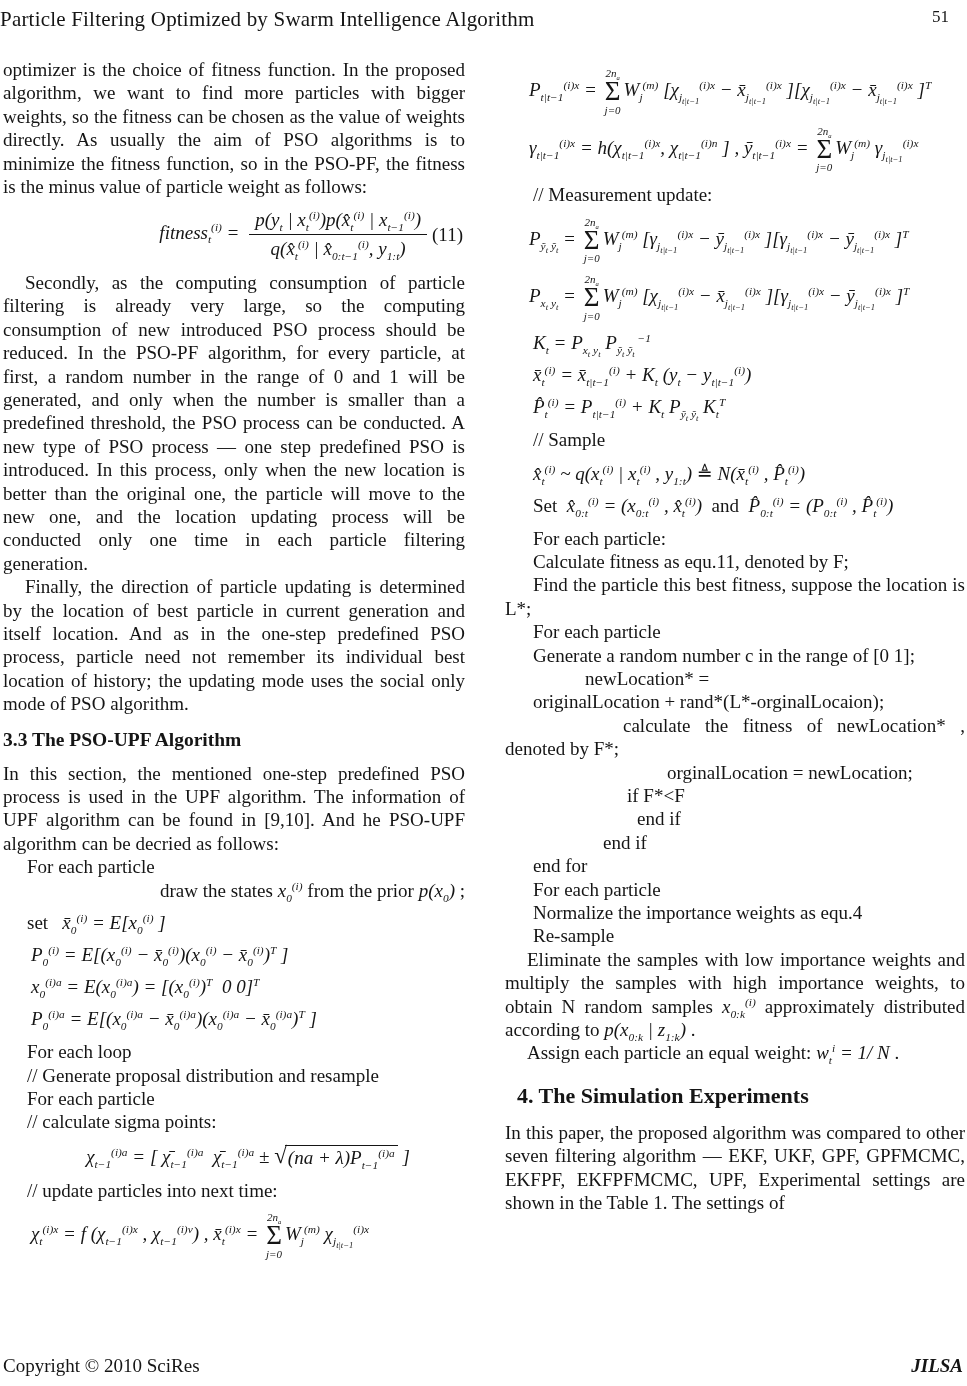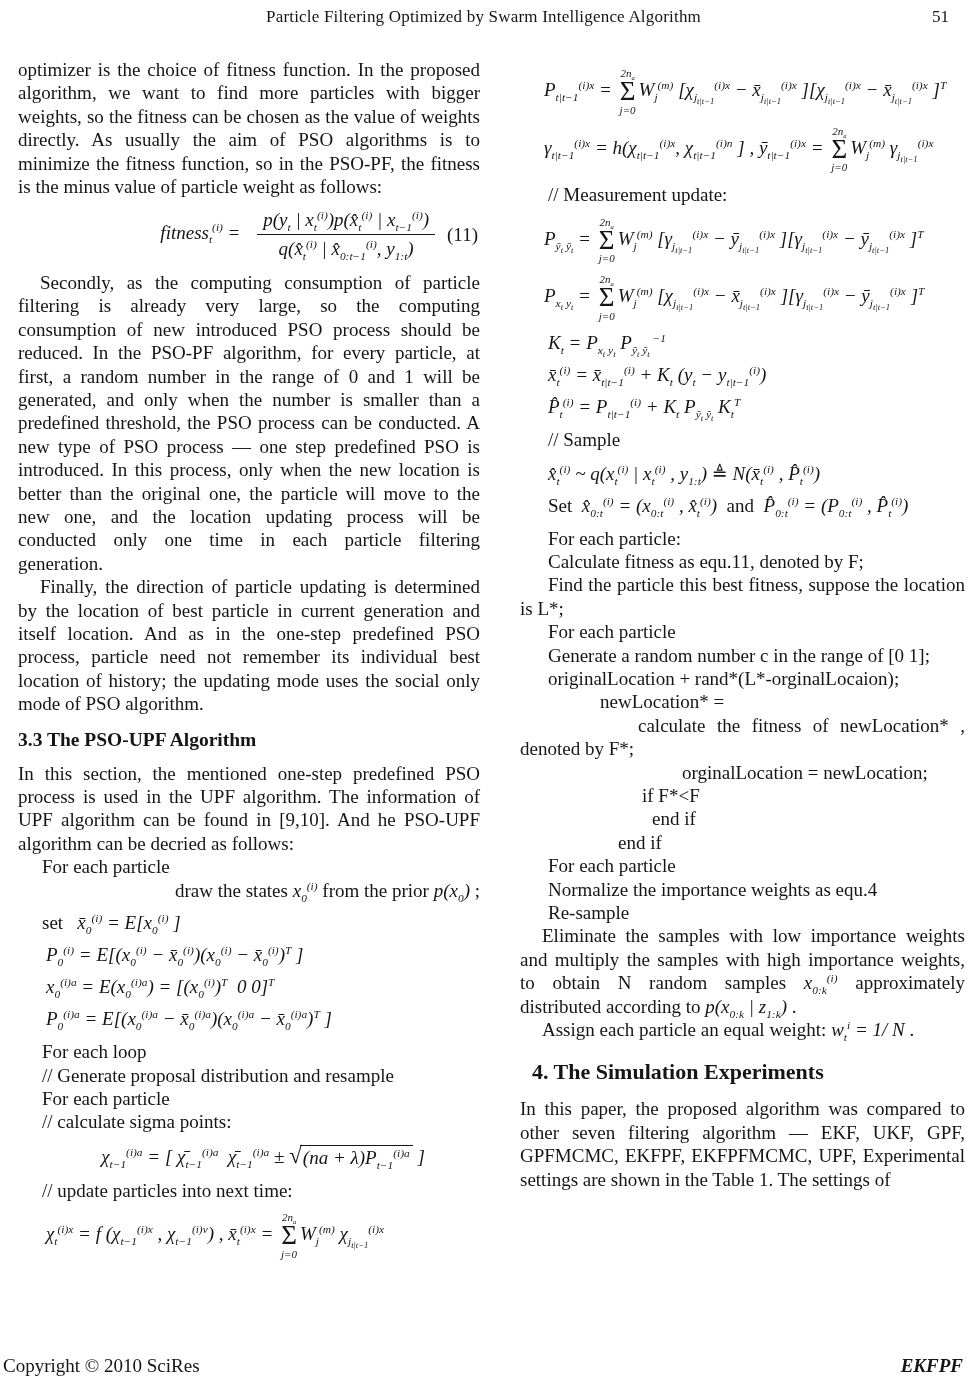--- a/index.html
+++ b/index.html
@@ -2,43 +2,43 @@
 <html><head>
 <meta charset="utf-8">
 <style>
   html,body{margin:0;padding:0;background:#9a9a9a;}
   .page{
     width:967px;height:1386px;margin:0 auto;background:#ffffff;color:#151515;
     font-family:"Liberation Serif","DejaVu Serif","DejaVu Sans",serif;
     position:relative;overflow:hidden;box-sizing:border-box;
   }
   .header{position:relative;height:30px;padding-top:7px;}
-  .header .title{position:absolute;left:0;right:0;text-align:center;font-size:17px;letter-spacing:.2px;}
+  .header .title{position:absolute;left:0;right:0;text-align:left;font-size:21px;letter-spacing:.2px;}
   .header .pageno{position:absolute;right:18px;top:7px;font-size:17px;}
-  .cols{display:flex;padding:21px 2px 0 18px;box-sizing:border-box;}
+  .cols{display:flex;padding:21px 2px 0 3px;box-sizing:border-box;}
   .colL{width:462px;}
   .gap{width:40px;}
   .colR{flex:1;min-width:0;}
   .para{font-size:19px;line-height:23.4px;text-align:justify;margin:0;}
   .parai{text-indent:22px;}
   .cline{font-size:19px;line-height:23.4px;}
   .h2{font-size:19.5px;font-weight:bold;margin:13px 0 11px 0;}
   .h1{font-size:22px;font-weight:bold;margin:18px 0 12px 12px;}
   .deq{font-size:19px;font-style:italic;margin:10px 0;white-space:nowrap;}
   .eqrow{display:flex;align-items:center;margin:10px 2px 10px 0;font-size:19px;}
   .eq-math{flex:1;text-align:right;font-style:italic;}
   .eq-num{font-style:normal;}
   sub,sup{font-size:60%;font-style:italic;line-height:0;}
   sub sub,sup sub{font-size:75%;}
   .rm{font-style:normal;}
   .it{font-style:italic;}
   .sum{display:inline-flex;flex-direction:column;align-items:center;vertical-align:middle;line-height:1;margin:0 3px;text-align:center;}
   .sum .lim{font-size:11px;font-style:italic;}
   .sum .sg{font-size:27px;font-style:normal;line-height:.95;}
-  .frac{display:inline-flex;flex-direction:column;align-items:center;vertical-align:middle;margin:0 12px;line-height:1.25;}
+  .frac{display:inline-flex;flex-direction:column;align-items:center;vertical-align:middle;margin:0 5px;line-height:1.25;}
   .fnum{border-bottom:1.6px solid #151515;padding:0 6px 2px 6px;}
   .fden{padding-top:2px;}
   .sqrt{display:inline-flex;align-items:flex-start;}
   .rsign{font-style:normal;font-size:23px;line-height:1;margin-right:-2px;}
   .rad{border-top:1.6px solid #151515;padding:1px 3px 0 3px;margin-top:1px;}
   .footer{position:absolute;left:3px;right:4px;bottom:9px;display:flex;justify-content:space-between;font-size:19px;}
   .footer .jilsa{font-weight:bold;font-style:italic;}
 </style>
 </head>
 <body>
@@ -110,33 +110,34 @@
         <div class="deq" style="padding-left: 28px;">x̄<sub>t</sub><sup>(i)</sup> = x̄<sub>t|t−1</sub><sup>(i)</sup> + K<sub>t</sub> (y<sub>t</sub> − y<sub>t|t−1</sub><sup>(i)</sup>)</div>
         <div class="deq" style="padding-left: 28px;">P̂<sub>t</sub><sup>(i)</sup> = P<sub>t|t−1</sub><sup>(i)</sup> + K<sub>t</sub> P<sub>ỹ<sub>t</sub> ỹ<sub>t</sub></sub> K<sub>t</sub><sup>T</sup></div>
         <div class="cline" style="padding-left: 28px;">// Sample</div>
         <div class="deq" style="padding-left: 28px;">x̂<sub>t</sub><sup>(i)</sup> ~ q(x<sub>t</sub><sup>(i)</sup> | x<sub>t</sub><sup>(i)</sup> , y<sub>1:t</sub>) ≜ N(x̄<sub>t</sub><sup>(i)</sup> , P̂<sub>t</sub><sup>(i)</sup>)</div>
         <div class="deq" style="padding-left: 28px;"><span class="rm">Set&nbsp;&nbsp;</span>x̂<sub>0:t</sub><sup>(i)</sup> = (x<sub>0:t</sub><sup>(i)</sup> , x̂<sub>t</sub><sup>(i)</sup>)<span class="rm">&nbsp;&nbsp;and&nbsp;&nbsp;</span>P̂<sub>0:t</sub><sup>(i)</sup> = (P<sub>0:t</sub><sup>(i)</sup> , P̂<sub>t</sub><sup>(i)</sup>)</div>
         <div class="cline" style="padding-left: 28px;">For each particle:</div>
         <div class="cline" style="padding-left: 28px;">Calculate fitness as equ.11, denoted by F;</div>
         <div class="para" style="text-indent: 28px;">Find the particle this best fitness, suppose the location is L*;</div>
         <div class="cline" style="padding-left: 28px;">For each particle</div>
         <div class="cline" style="padding-left: 28px;">Generate a random number c in the range of [0 1];</div>
+        <div class="cline" style="padding-left: 80px;">newLocation* =</div>
         <div class="cline" style="padding-left: 28px;">originalLocation + rand*(L*-orginalLocaion);</div>
-        <div class="cline" style="padding-left: 80px;">newLocation* =</div>
         <div class="para" style="text-indent: 118px;">calculate the fitness of newLocation* , denoted by F*;</div>
         <div class="cline" style="padding-left: 162px;">orginalLocation = newLocation;</div>
         <div class="cline" style="padding-left: 122px;">if F*&lt;F</div>
         <div class="cline" style="padding-left: 132px;">end if</div>
         <div class="cline" style="padding-left: 98px;">end if</div>
+        <div class="cline" style="padding-left: 28px;">end for</div>
         <div class="cline" style="padding-left: 28px;">For each particle</div>
         <div class="cline" style="padding-left: 28px;">Normalize the importance weights as equ.4</div>
         <div class="cline" style="padding-left: 28px;">Re-sample</div>
         <div class="para parai">Eliminate the samples with low importance weights and multiply the samples with high importance weights, to obtain N random samples <span class="it">x<sub>0:k</sub><sup>(i)</sup></span> approximately distributed according to <span class="it">p(x<sub>0:k</sub> | z<sub>1:k</sub>)</span> .</div>
         <div class="para parai">Assign each particle an equal weight: <span class="it">w<sub>t</sub><sup>i</sup> = 1/ N</span> .</div>
         <div class="h1">4. The Simulation Experiments</div>
         <div class="para">In this paper, the proposed algorithm was compared to other seven filtering algorithm — EKF, UKF, GPF, GPFMCMC, EKFPF, EKFPFMCMC, UPF, Experimental settings are shown in the Table 1. The settings of</div>
       </div>
   </div>
   <div class="footer">
     <span>Copyright © 2010 SciRes</span>
-    <span class="jilsa">EKFPF</span>
+    <span class="jilsa">JILSA</span>
   </div>
 </div>
 
 </body></html>

